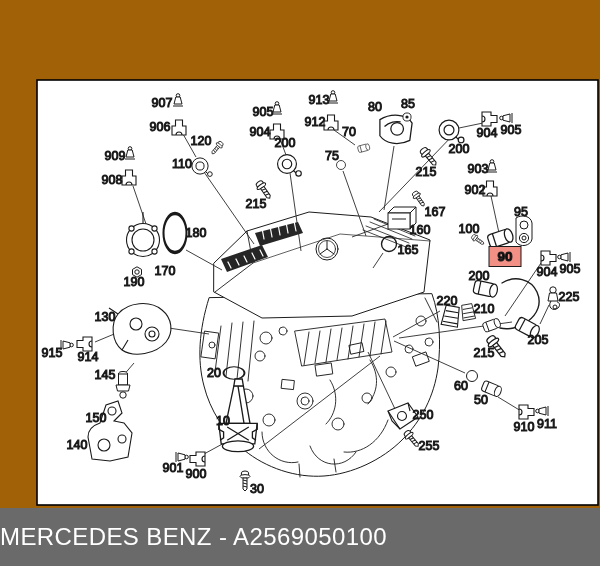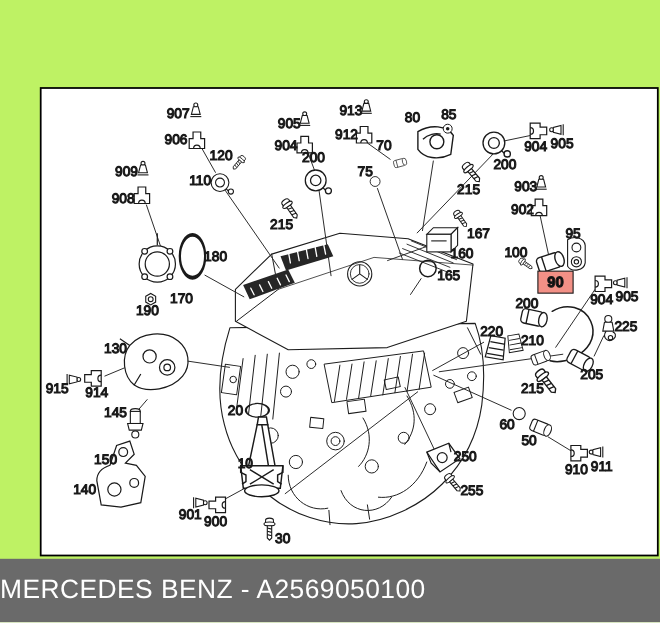--- a/index.html
+++ b/index.html
@@ -1,16 +1,16 @@
 <!DOCTYPE html>
 <html><head>
 <meta charset="utf-8">
 <style>
   html,body{margin:0;padding:0;background:#fff}
-  .stage{position:relative;width:600px;height:566px;background:#bef264;overflow:hidden;font-family:"Liberation Sans",sans-serif}
+  .stage{position:relative;width:600px;height:566px;background:#a16207;overflow:hidden;font-family:"Liberation Sans",sans-serif}
   .stage svg{position:absolute;left:0;top:0}
   .leader{stroke:#2a2a2a;stroke-width:0.9;fill:none}
   .plabel{font-family:"Liberation Sans",sans-serif;font-size:12.5px;fill:#0c0c0c;text-anchor:middle;cursor:default}
   .plabel.hl{font-size:13.5px;font-weight:bold}
   .footer{position:absolute;left:0;top:508px;width:600px;height:58px;background:#6a6a6a;color:#fff;
           display:flex;align-items:center;justify-content:space-between;gap:38px;font-size:24px;letter-spacing:.4px;white-space:nowrap}
 </style>
 </head>
 <body>
 

